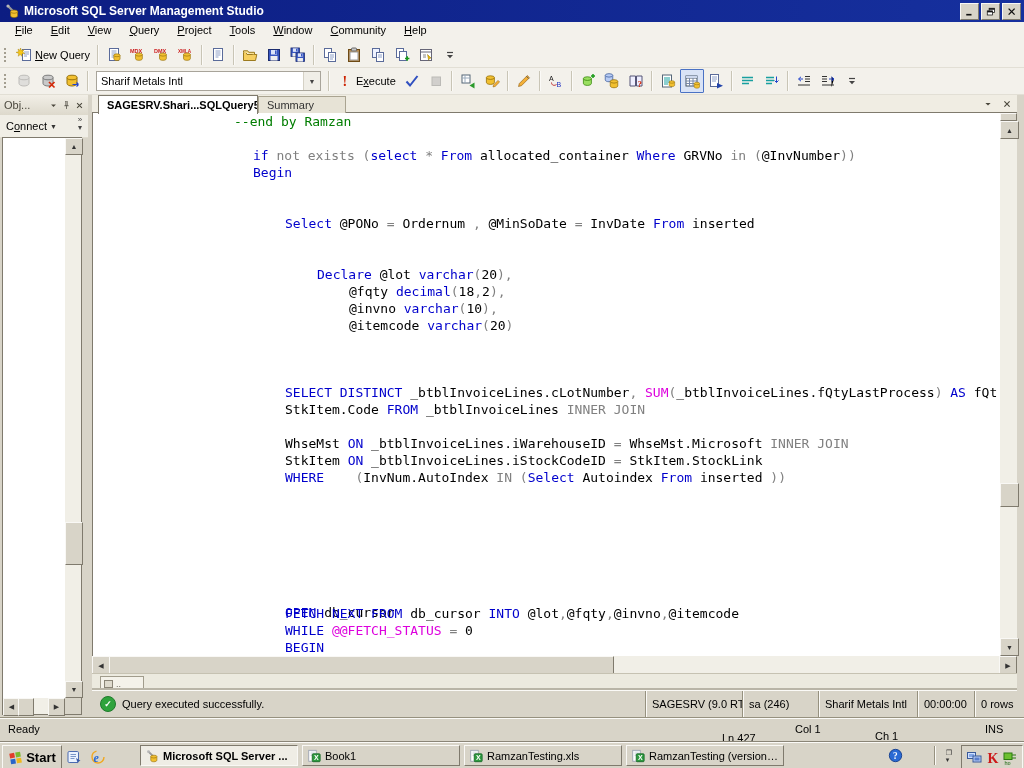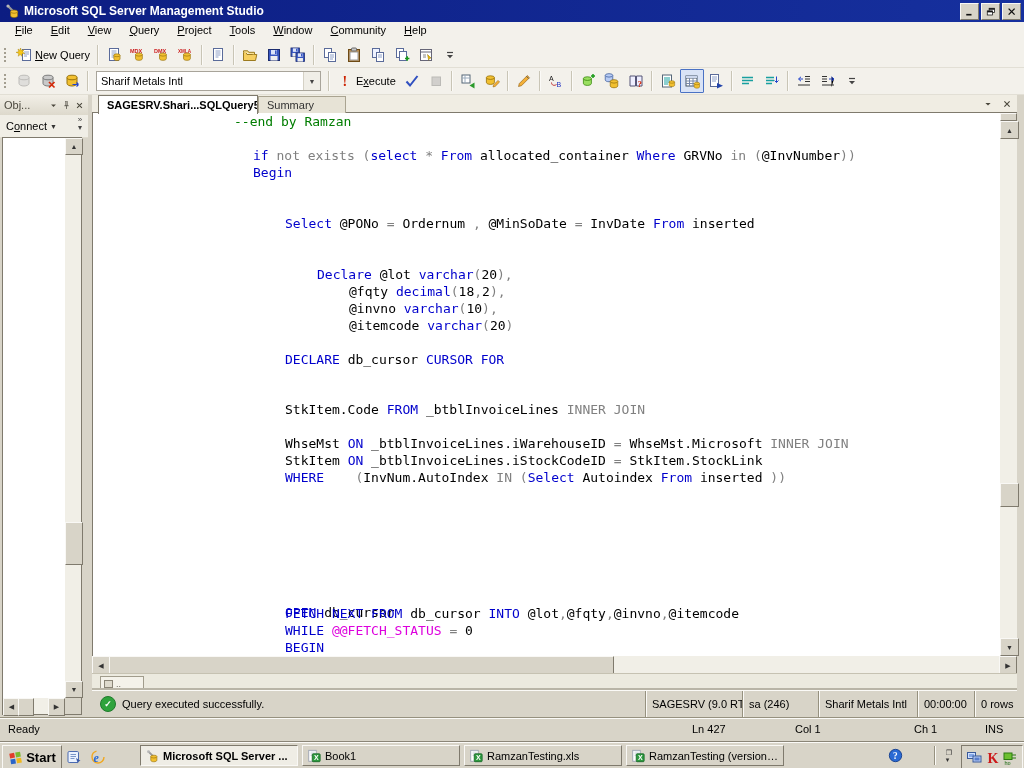--- a/index.html
+++ b/index.html
@@ -505,21 +505,21 @@
 
     <div class="editor" id="editor">
         <div class="codeline" style="top: 1px; left: 141px;"><span class="c-c">--end by Ramzan</span></div>
         <div class="codeline" style="top: 35px; left: 160px;"><span class="c-k">if </span><span class="c-g">not exists </span><span class="c-g">(</span><span class="c-k">select </span><span class="c-g">* </span><span class="c-k">From </span><span class="c-i">allocated_container </span><span class="c-k">Where </span><span class="c-i">GRVNo </span><span class="c-g">in </span><span class="c-g">(</span><span class="c-i">@InvNumber</span><span class="c-g">))</span></div>
         <div class="codeline" style="top: 52px; left: 160px;"><span class="c-k">Begin</span></div>
         <div class="codeline" style="top: 103px; left: 192px;"><span class="c-k">Select </span><span class="c-i">@PONo </span><span class="c-g">= </span><span class="c-i">Ordernum </span><span class="c-g">, </span><span class="c-i">@MinSoDate </span><span class="c-g">= </span><span class="c-i">InvDate </span><span class="c-k">From </span><span class="c-i">inserted</span></div>
         <div class="codeline" style="top: 154px; left: 224px;"><span class="c-k">Declare </span><span class="c-i">@lot </span><span class="c-k">varchar</span><span class="c-g">(</span><span class="c-i">20</span><span class="c-g">),</span></div>
         <div class="codeline" style="top: 171px; left: 256px;"><span class="c-i">@fqty </span><span class="c-k">decimal</span><span class="c-g">(</span><span class="c-i">18</span><span class="c-g">,</span><span class="c-i">2</span><span class="c-g">),</span></div>
         <div class="codeline" style="top: 188px; left: 256px;"><span class="c-i">@invno </span><span class="c-k">varchar</span><span class="c-g">(</span><span class="c-i">10</span><span class="c-g">),</span></div>
         <div class="codeline" style="top: 205px; left: 256px;"><span class="c-i">@itemcode </span><span class="c-k">varchar</span><span class="c-g">(</span><span class="c-i">20</span><span class="c-g">)</span></div>
-        <div class="codeline" style="top: 239px; left: 192px;"><span class="c-k">DECLARE </span><span class="c-i">db_cursor </span><span class="c-k">CURSOR FOR</span></div>
+        <div class="codeline" style="top: 272px; left: 192px;"><span class="c-k">SELECT DISTINCT </span><span class="c-i">_btblInvoiceLines.cLotNumber</span><span class="c-g">, </span><span class="c-m">SUM</span><span class="c-g">(</span><span class="c-i">_btblInvoiceLines.fQtyLastProcess</span><span class="c-g">) </span><span class="c-k">AS </span><span class="c-i">fQt</span></div>
         <div class="codeline" style="top: 289px; left: 192px;"><span class="c-i">StkItem.Code </span><span class="c-k">FROM </span><span class="c-i">_btblInvoiceLines </span><span class="c-g">INNER JOIN</span></div>
         <div class="codeline" style="top: 323px; left: 192px;"><span class="c-i">WhseMst </span><span class="c-k">ON </span><span class="c-i">_btblInvoiceLines.iWarehouseID </span><span class="c-g">= </span><span class="c-i">WhseMst.Microsoft </span><span class="c-g">INNER JOIN</span></div>
         <div class="codeline" style="top: 340px; left: 192px;"><span class="c-i">StkItem </span><span class="c-k">ON </span><span class="c-i">_btblInvoiceLines.iStockCodeID </span><span class="c-g">= </span><span class="c-i">StkItem.StockLink</span></div>
         <div class="codeline" style="top: 357px; left: 192px;"><span class="c-k">WHERE</span><span class="c-i">    </span><span class="c-g">(</span><span class="c-i">InvNum.AutoIndex </span><span class="c-g">IN </span><span class="c-g">(</span><span class="c-k">Select </span><span class="c-i">Autoindex </span><span class="c-k">From </span><span class="c-i">inserted </span><span class="c-g">))</span></div>
         <div class="codeline" style="top: 492px; left: 192px;"><span class="c-k">OPEN </span><span class="c-i">db_cursor</span></div>
         <div class="codeline" style="top: 493px; left: 192px;"><span class="c-k">FETCH NEXT FROM </span><span class="c-i">db_cursor </span><span class="c-k">INTO </span><span class="c-i">@lot</span><span class="c-g">,</span><span class="c-i">@fqty</span><span class="c-g">,</span><span class="c-i">@invno</span><span class="c-g">,</span><span class="c-i">@itemcode</span></div>
         <div class="codeline" style="top: 510px; left: 192px;"><span class="c-k">WHILE </span><span class="c-m">@@FETCH_STATUS </span><span class="c-g">= </span><span class="c-i">0</span></div>
         <div class="codeline" style="top: 527px; left: 192px;"><span class="c-k">BEGIN</span></div>
       </div>
 
@@ -549,23 +549,23 @@
           <span class="q-cell" style="width: 76px;">sa (246)</span>
           <span class="q-cell" style="width: 99px;">Sharif Metals Intl</span>
           <span class="q-cell" style="width: 57px;">00:00:00</span>
           <span class="q-cell" style="width: 43px;">0 rows</span>
         </span>
     </div>
   </div>
 
   <div class="statusbar">
     <span style="left:8px;">Ready</span>
-    <span style="left:692px;">Ln 427</span>
+    <span style="left:722px;margin-top:9px;">Ln 427</span>
     <span style="left:795px;">Col 1</span>
-    <span style="left:914px;">Ch 1</span>
+    <span style="left:875px;margin-top:7px;">Ch 1</span>
     <span style="left:985px;">INS</span>
   </div>
 
   <div class="taskbar">
     <span class="startbtn out" id="startbtn">
         <svg xmlns="http://www.w3.org/2000/svg" viewBox="0 0 16 16">
           <g transform="rotate(-10 8 8)">
             <rect x="2.2" y="2.8" width="5.2" height="5.2" fill="#e23c28"></rect>
             <rect x="8.6" y="2.8" width="5.2" height="5.2" fill="#7cb92e"></rect>
             <rect x="2.2" y="9.2" width="5.2" height="5.2" fill="#2a64c8"></rect>

